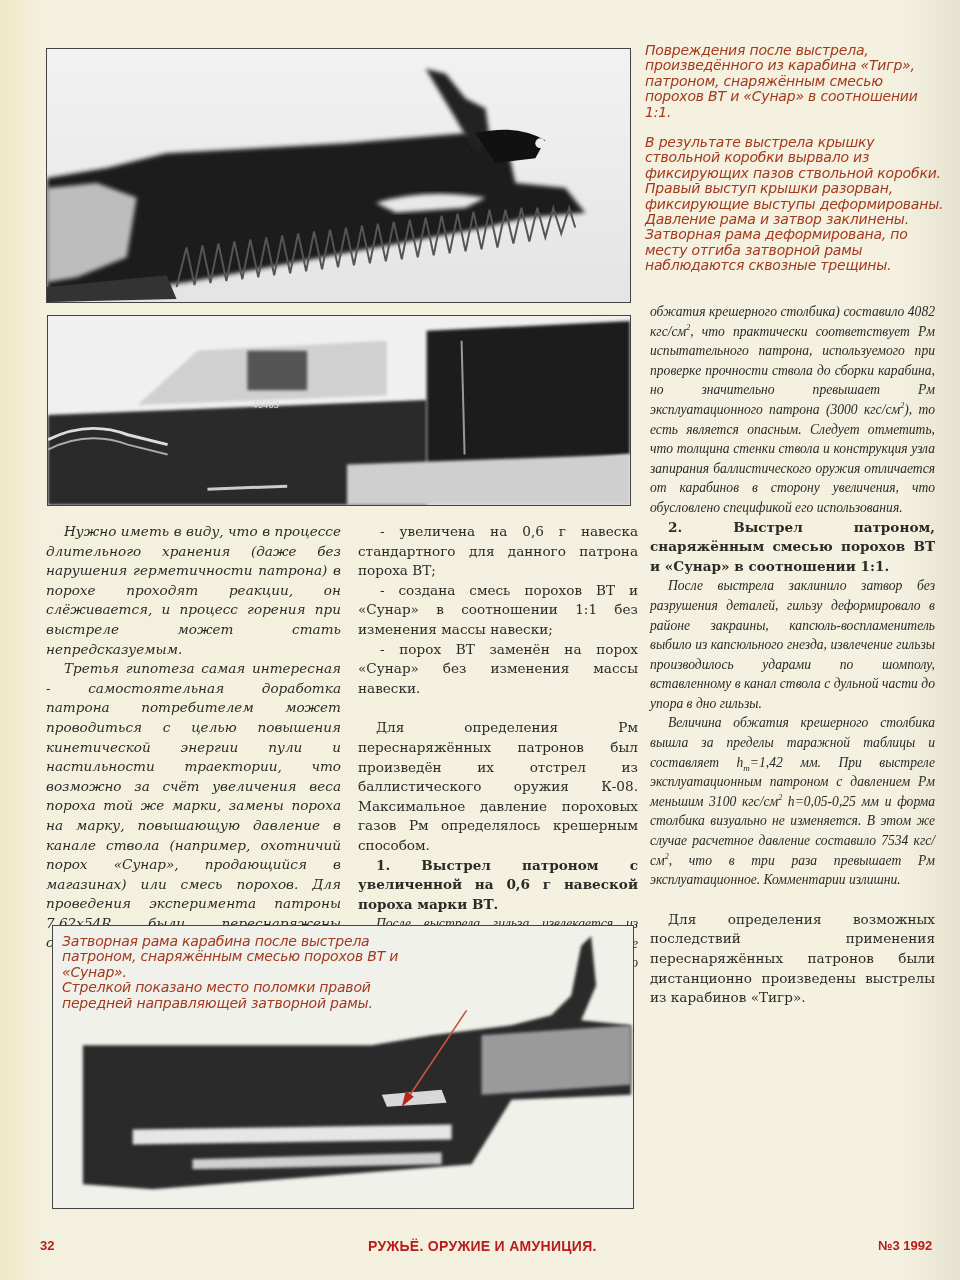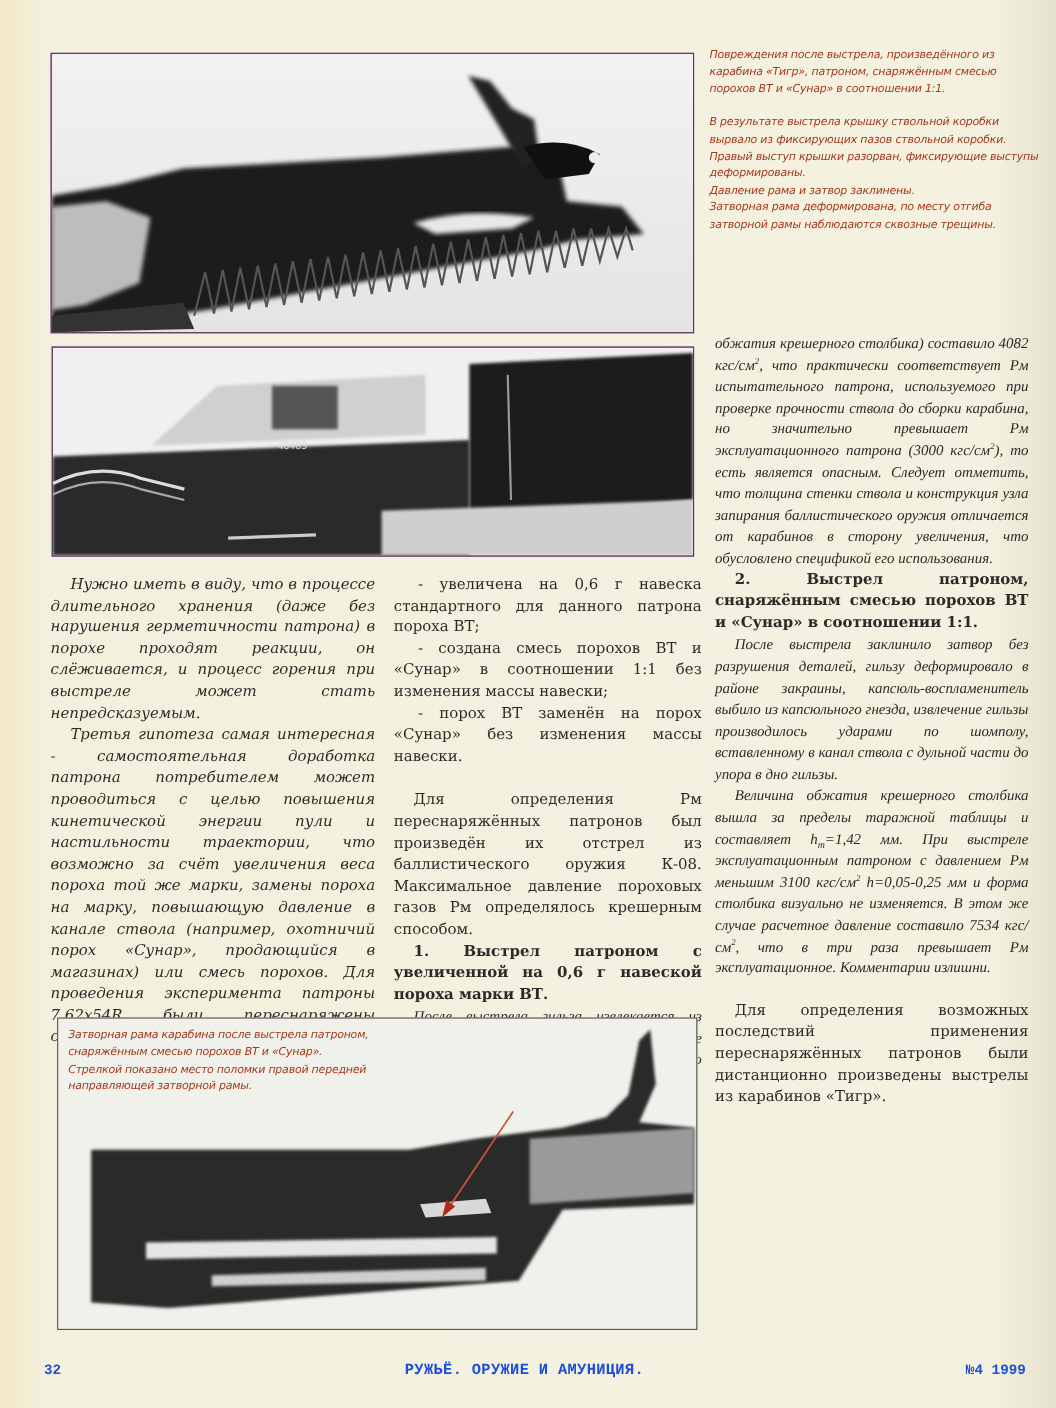--- a/index.html
+++ b/index.html
@@ -5,39 +5,39 @@
   html, body { margin: 0; padding: 0; }
   body {
     width: 960px; height: 1280px; position: relative; overflow: hidden;
     background: #f3efdc;
     background-image: linear-gradient(90deg, #f0e8c6 0px, #f4f0de 40px, #f5f1e0 900px, #e6e2cf 960px);
     font-family: "DejaVu Serif", "Liberation Serif", serif;
     color: #2b2a27;
   }
   .photo {
     position: absolute; border: 1.5px solid #444; box-sizing: border-box; overflow: hidden;
-    background: #d946ef;
+    background: #bef264;
   }
   .photo svg { display: block; width: 100%; height: 100%; }
   .col { position: absolute; font-size: 13.6px; line-height: 19.6px; text-align: justify; }
   .col p { margin: 0; text-indent: 18px; }
   .col p.noindent { text-indent: 0; }
   .col p.gap { margin-top: 20px; }
   .col p.bold { font-weight: bold; }
   .col p.it { font-style: italic; font-family: Liberation Serif, serif; }
   .col p.dash { text-indent: 22px; }
   .caption {
     position: absolute; color: #a3391d; font-style: italic;
     font-family: "DejaVu Sans", "Liberation Sans", sans-serif;
-    font-size: 10px; line-height: 15.4px; letter-spacing: -0.2px;
+    font-size: 14px; line-height: 15.4px; letter-spacing: -0.2px;
   }
   .caption p { margin: 0; }
   .caption p.gap { margin-top: 15px; }
-  .footer { position: absolute; top: 1238px; font-weight: bold; font-size: 13px; color: #1d4ed8;
-    font-family: Liberation Mono, monospace; }
+  .footer { position: absolute; top: 1238px; font-weight: bold; font-size: 13px; color: #b91c1c;
+    font-family: Liberation Sans, sans-serif; }
   sup { font-size: 8px; line-height: 0; }
   sub { font-size: 9px; line-height: 0; }
 </style>
 </head>
 <body>
 
 <div class="photo" style="left:46px; top:48px; width:585px; height:255px;">
   <svg viewBox="0 0 585 255" preserveAspectRatio="none">
     <defs>
       <linearGradient id="g1" x1="0" y1="0" x2="0" y2="1">
@@ -129,13 +129,13 @@
     <polygon points="350,182 354,166 362,172" fill="#b02a1a"></polygon>
   </svg>
 </div>
 <div class="caption" style="left:62px; top:934px; width:340px;">
   <p>Затворная рама карабина после выстрела патроном, снаряжённым смесью порохов ВТ и «Сунар».</p>
   <p>Стрелкой показано место поломки правой передней направляющей затворной рамы.</p>
 </div>
 
 <div class="footer" style="left:40px;">32</div>
 <div class="footer" style="left:368px; font-size:14px; letter-spacing:0.3px;">РУЖЬЁ. ОРУЖИЕ И АМУНИЦИЯ.</div>
-<div class="footer" style="left:878px;">№4 1999</div>
+<div class="footer" style="left:878px;">№3 1992</div>
 
 </body></html>

